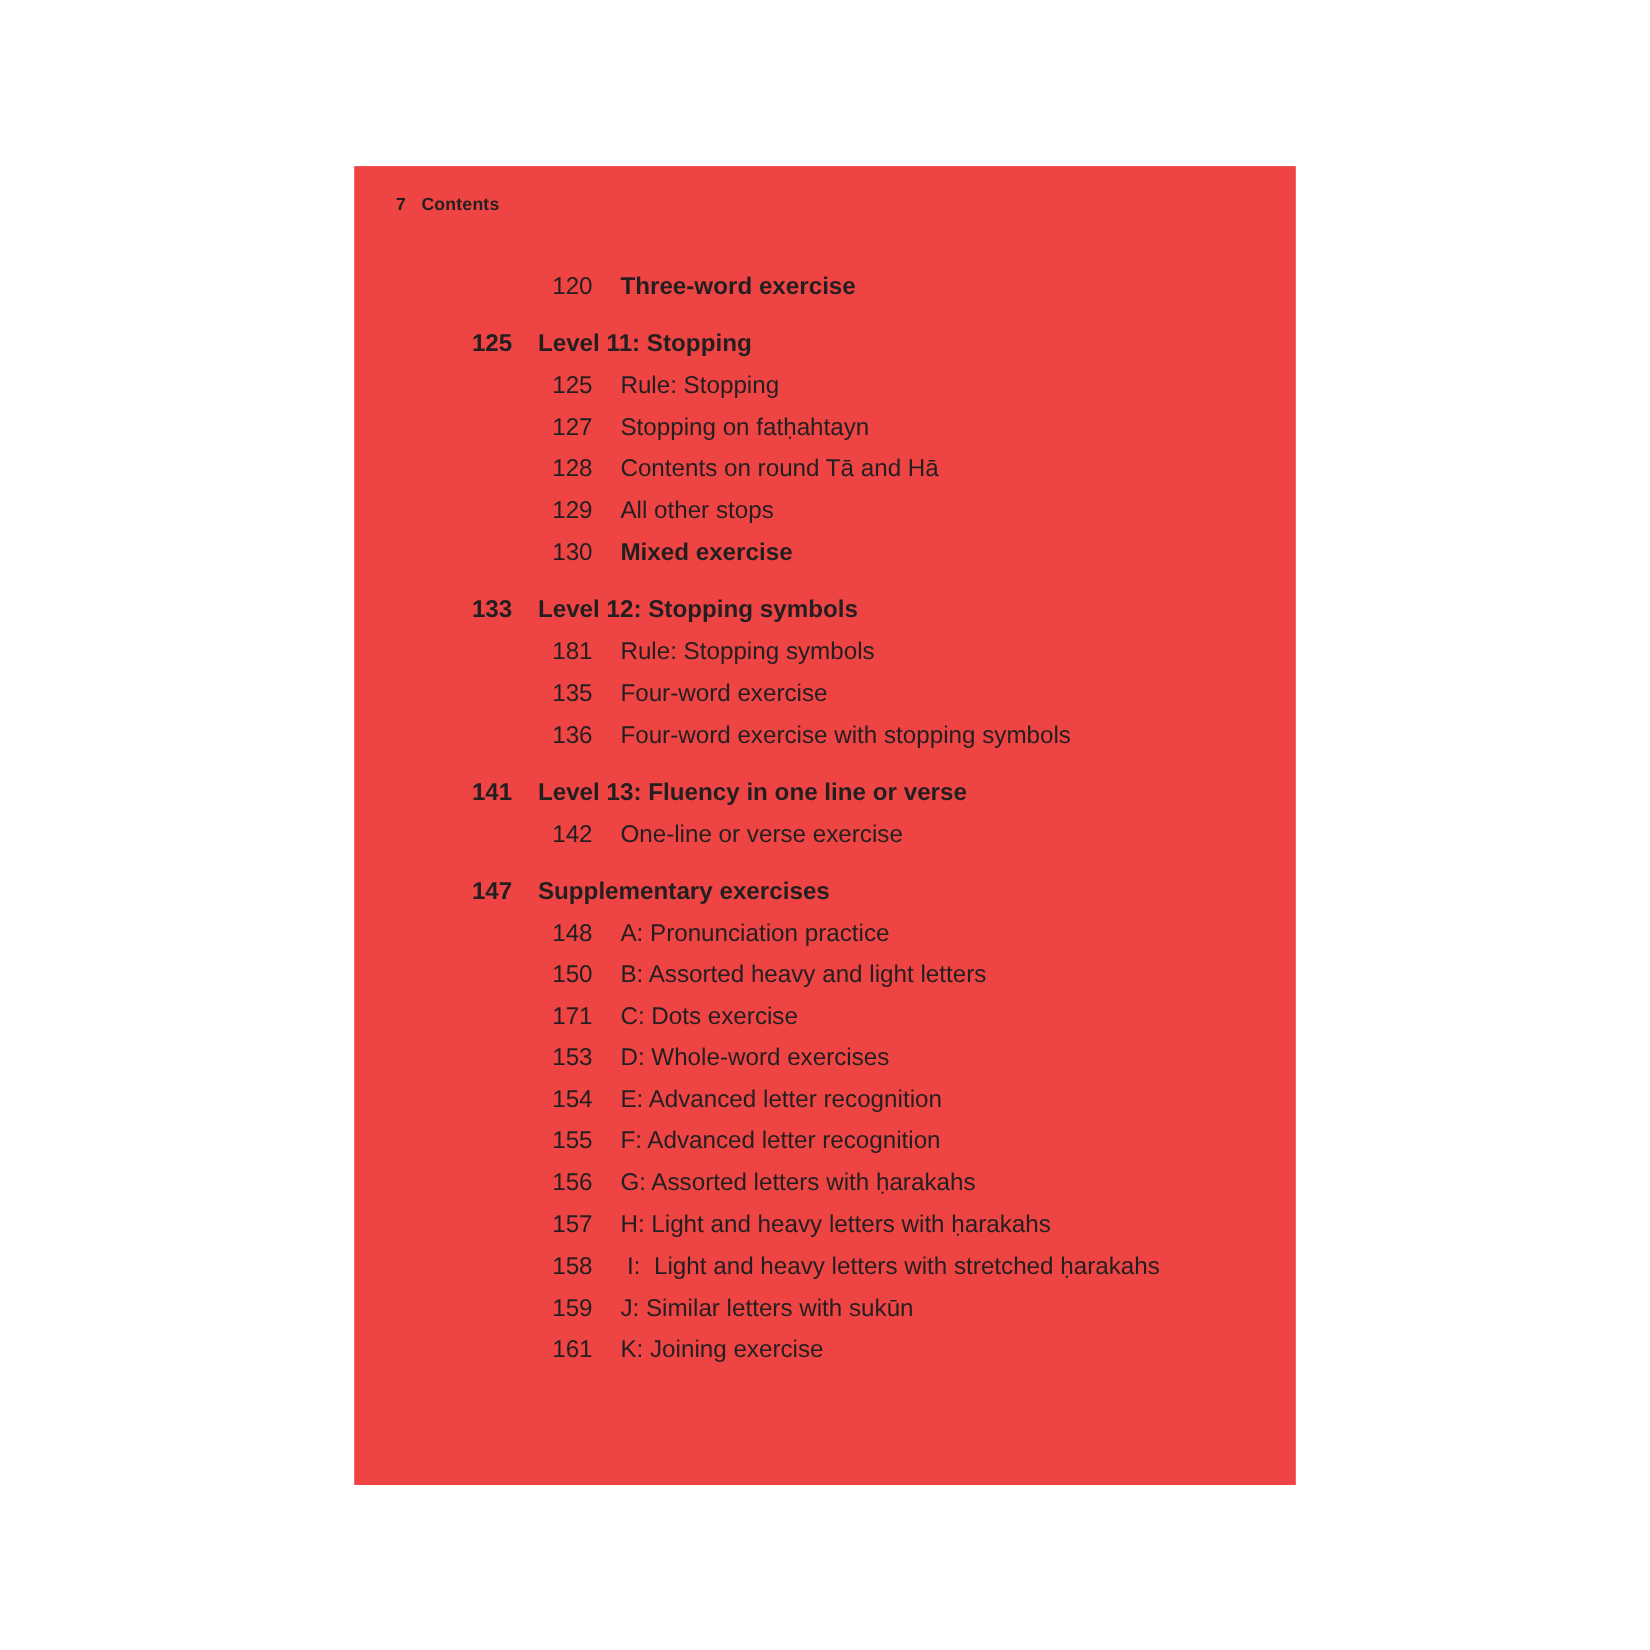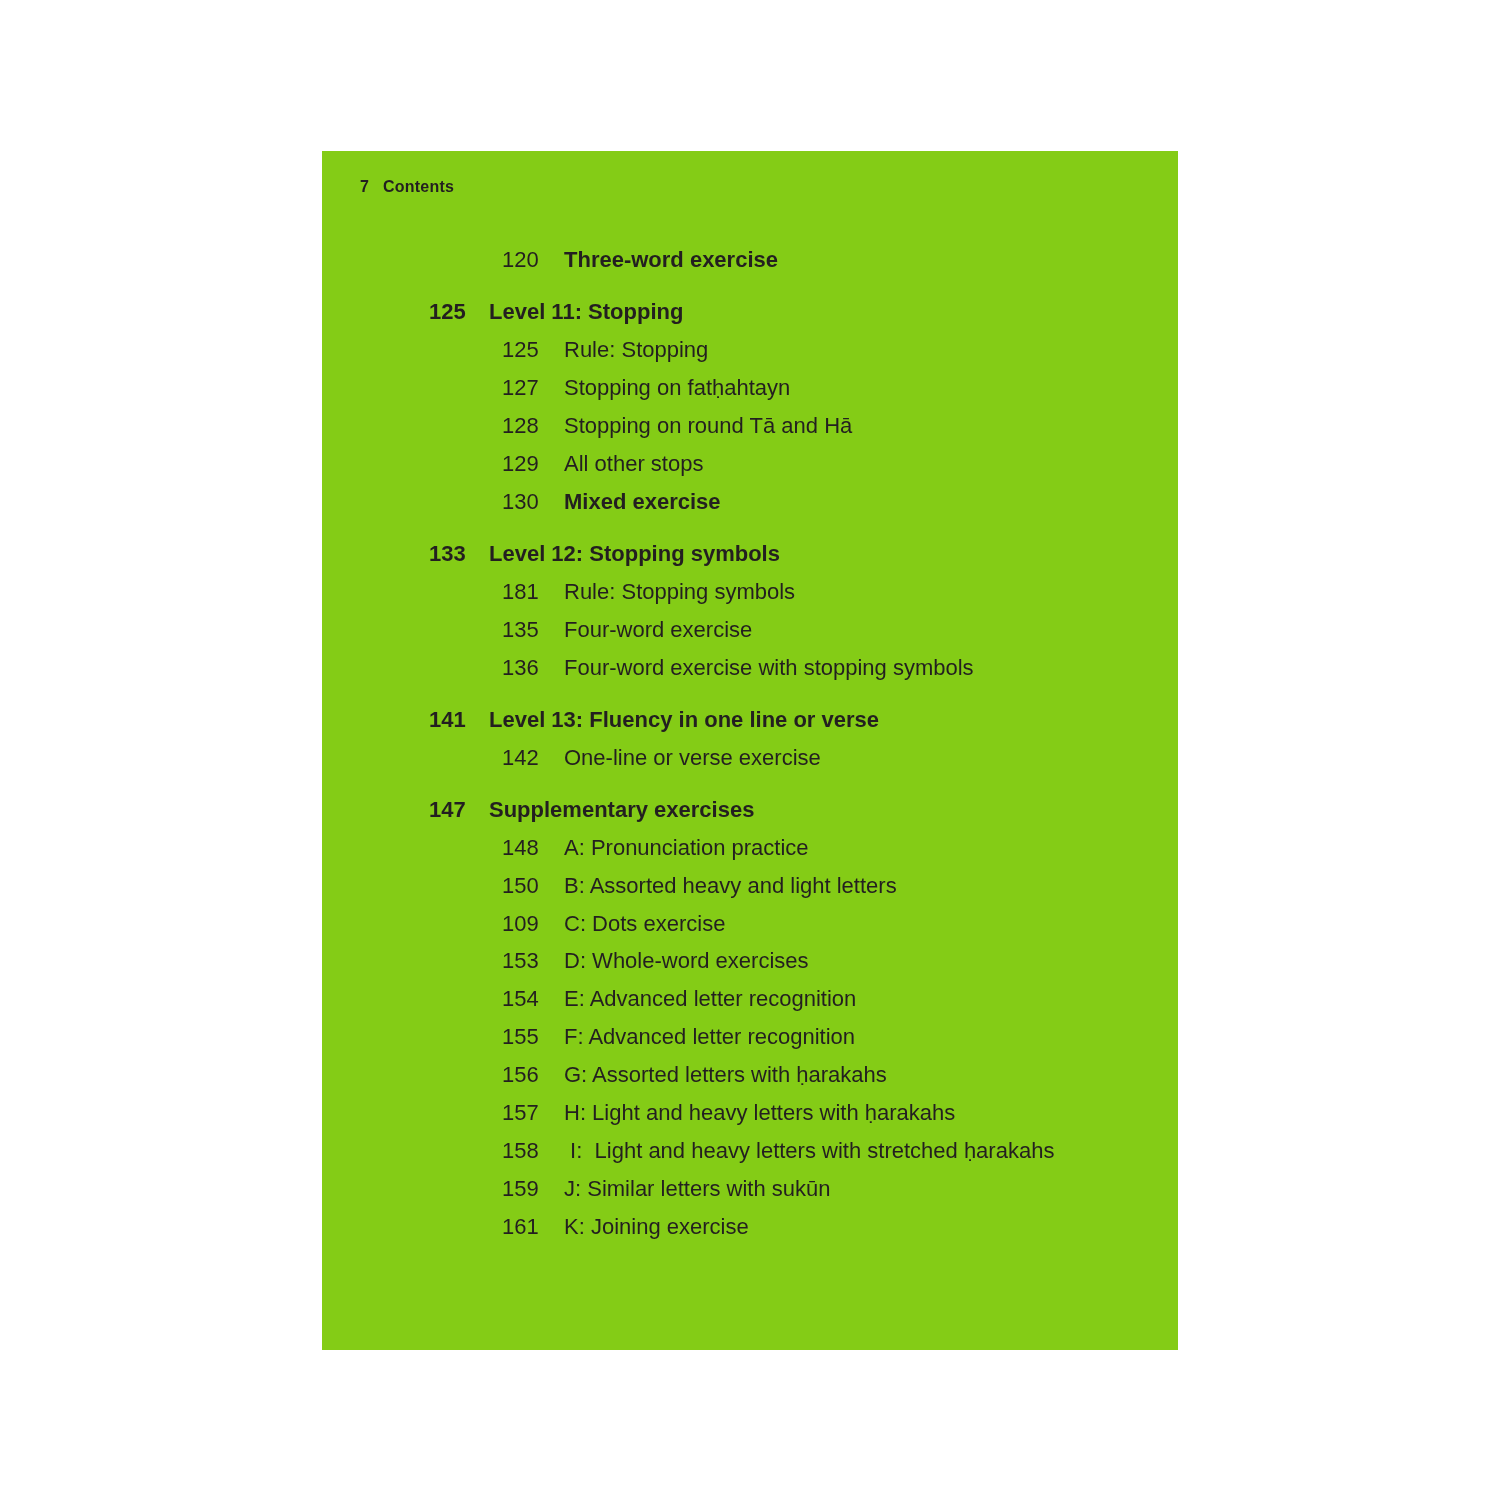--- a/index.html
+++ b/index.html
@@ -1,17 +1,17 @@
 <!DOCTYPE html>
 <html><head>
 <meta charset="utf-8">
 <style>
   html,body{margin:0;padding:0;background:#ffffff;}
   body{width:1500px;height:1500px;position:relative;font-family:"Liberation Sans",sans-serif;color:#231f20;}
-  .page{position:absolute;left:322px;top:151px;width:856px;height:1199px;background:#84cc16;}
+  .page{position:absolute;left:322px;top:151px;width:856px;height:1199px;background:#ef4444;}
   .running{position:absolute;left:38px;top:27px;font-size:16px;font-weight:bold;letter-spacing:0.2px;}
   .running .pn{margin-right:14px;}
   .entry{position:absolute;font-size:22px;white-space:nowrap;}
   .entry .num{position:absolute;left:0;}
   .entry.major{left:107px;font-weight:bold;}
   .entry.major .title{position:absolute;left:60px;}
   .entry.minor{left:180px;}
   .entry.minor .title{position:absolute;left:62px;}
 </style>
 </head>
@@ -33,21 +33,21 @@
       <div class="entry minor" style="top: 186px;">
         <span class="num">125</span>
         <span class="title" style="white-space: pre;">Rule: Stopping</span>
       </div>
       <div class="entry minor" style="top: 224px;">
         <span class="num">127</span>
         <span class="title" style="white-space: pre;">Stopping on fatḥahtayn</span>
       </div>
       <div class="entry minor" style="top: 262px;">
         <span class="num">128</span>
-        <span class="title" style="white-space: pre;">Stopping on round Tā and Hā</span>
+        <span class="title" style="white-space: pre;">Contents on round Tā and Hā</span>
       </div>
       <div class="entry minor" style="top: 300px;">
         <span class="num">129</span>
         <span class="title" style="white-space: pre;">All other stops</span>
       </div>
       <div class="entry minor" style="top: 338px;">
         <span class="num">130</span>
         <span class="title" style="white-space: pre; font-weight: bold;">Mixed exercise</span>
       </div>
       <div class="entry major" style="top: 390px;">
@@ -80,21 +80,21 @@
       </div>
       <div class="entry minor" style="top: 684px;">
         <span class="num">148</span>
         <span class="title" style="white-space: pre;">A: Pronunciation practice</span>
       </div>
       <div class="entry minor" style="top: 722px;">
         <span class="num">150</span>
         <span class="title" style="white-space: pre;">B: Assorted heavy and light letters</span>
       </div>
       <div class="entry minor" style="top: 760px;">
-        <span class="num">109</span>
+        <span class="num">171</span>
         <span class="title" style="white-space: pre;">C: Dots exercise</span>
       </div>
       <div class="entry minor" style="top: 797px;">
         <span class="num">153</span>
         <span class="title" style="white-space: pre;">D: Whole-word exercises</span>
       </div>
       <div class="entry minor" style="top: 835px;">
         <span class="num">154</span>
         <span class="title" style="white-space: pre;">E: Advanced letter recognition</span>
       </div>

